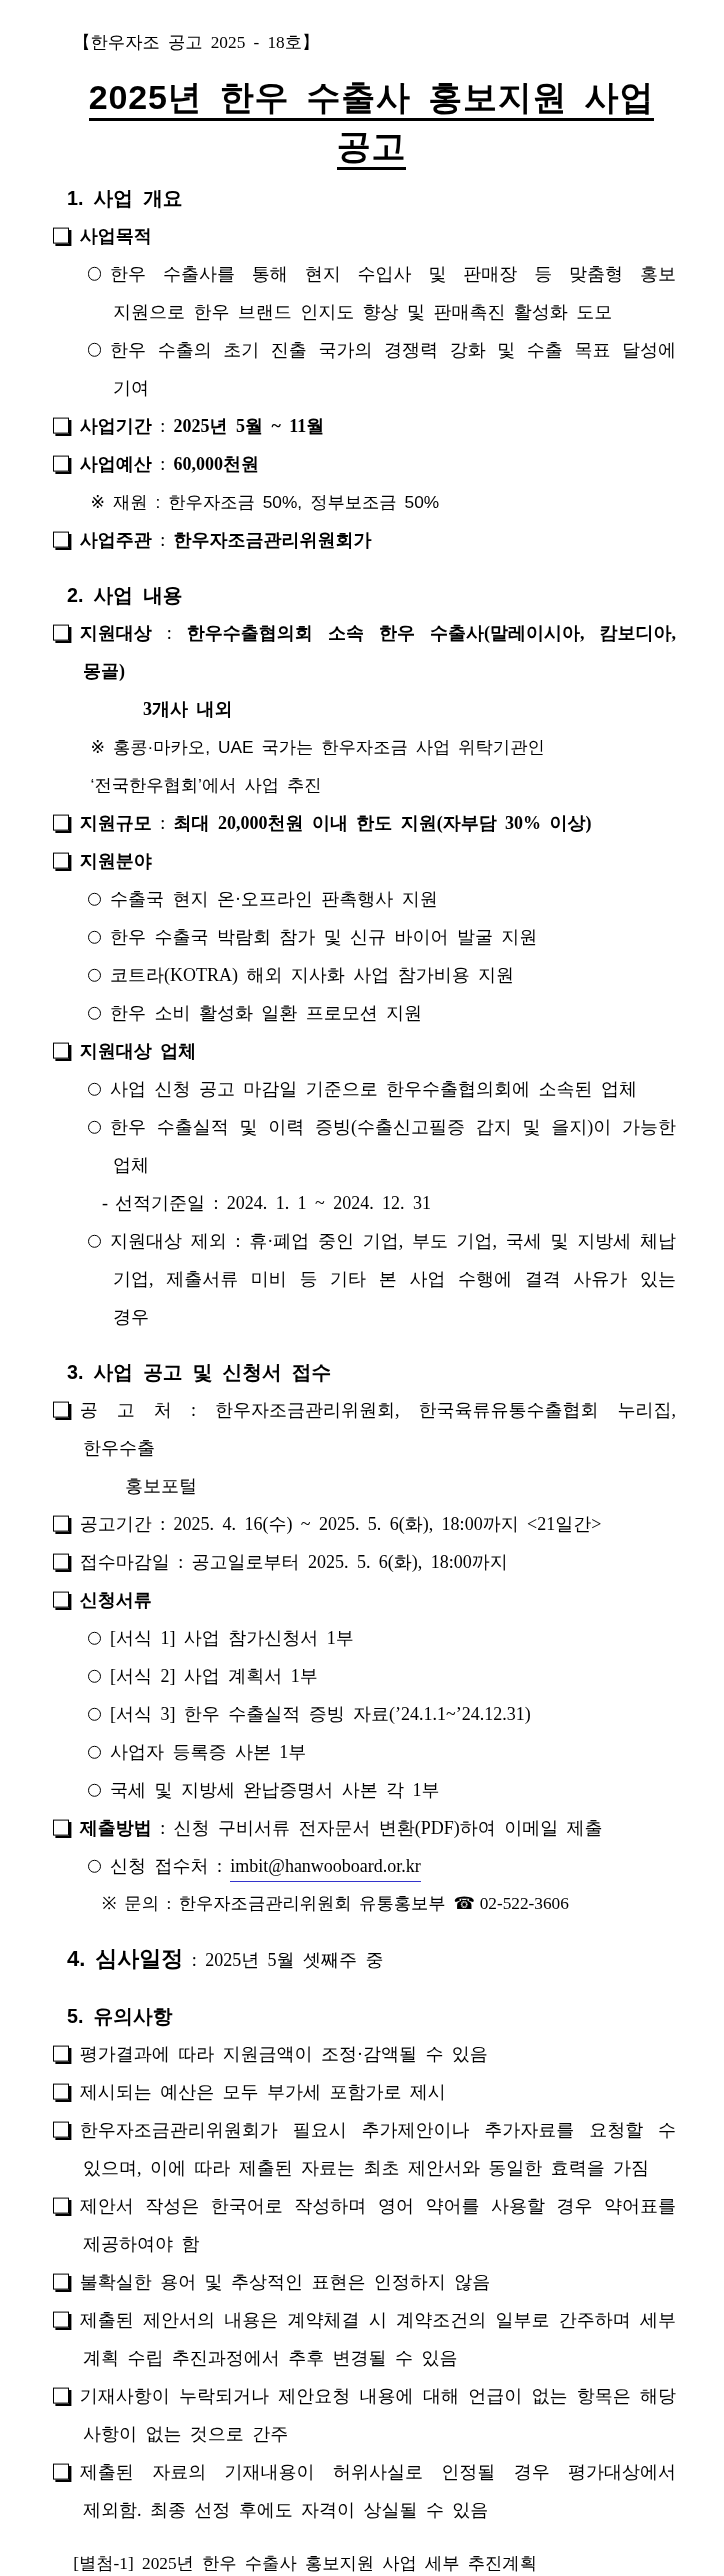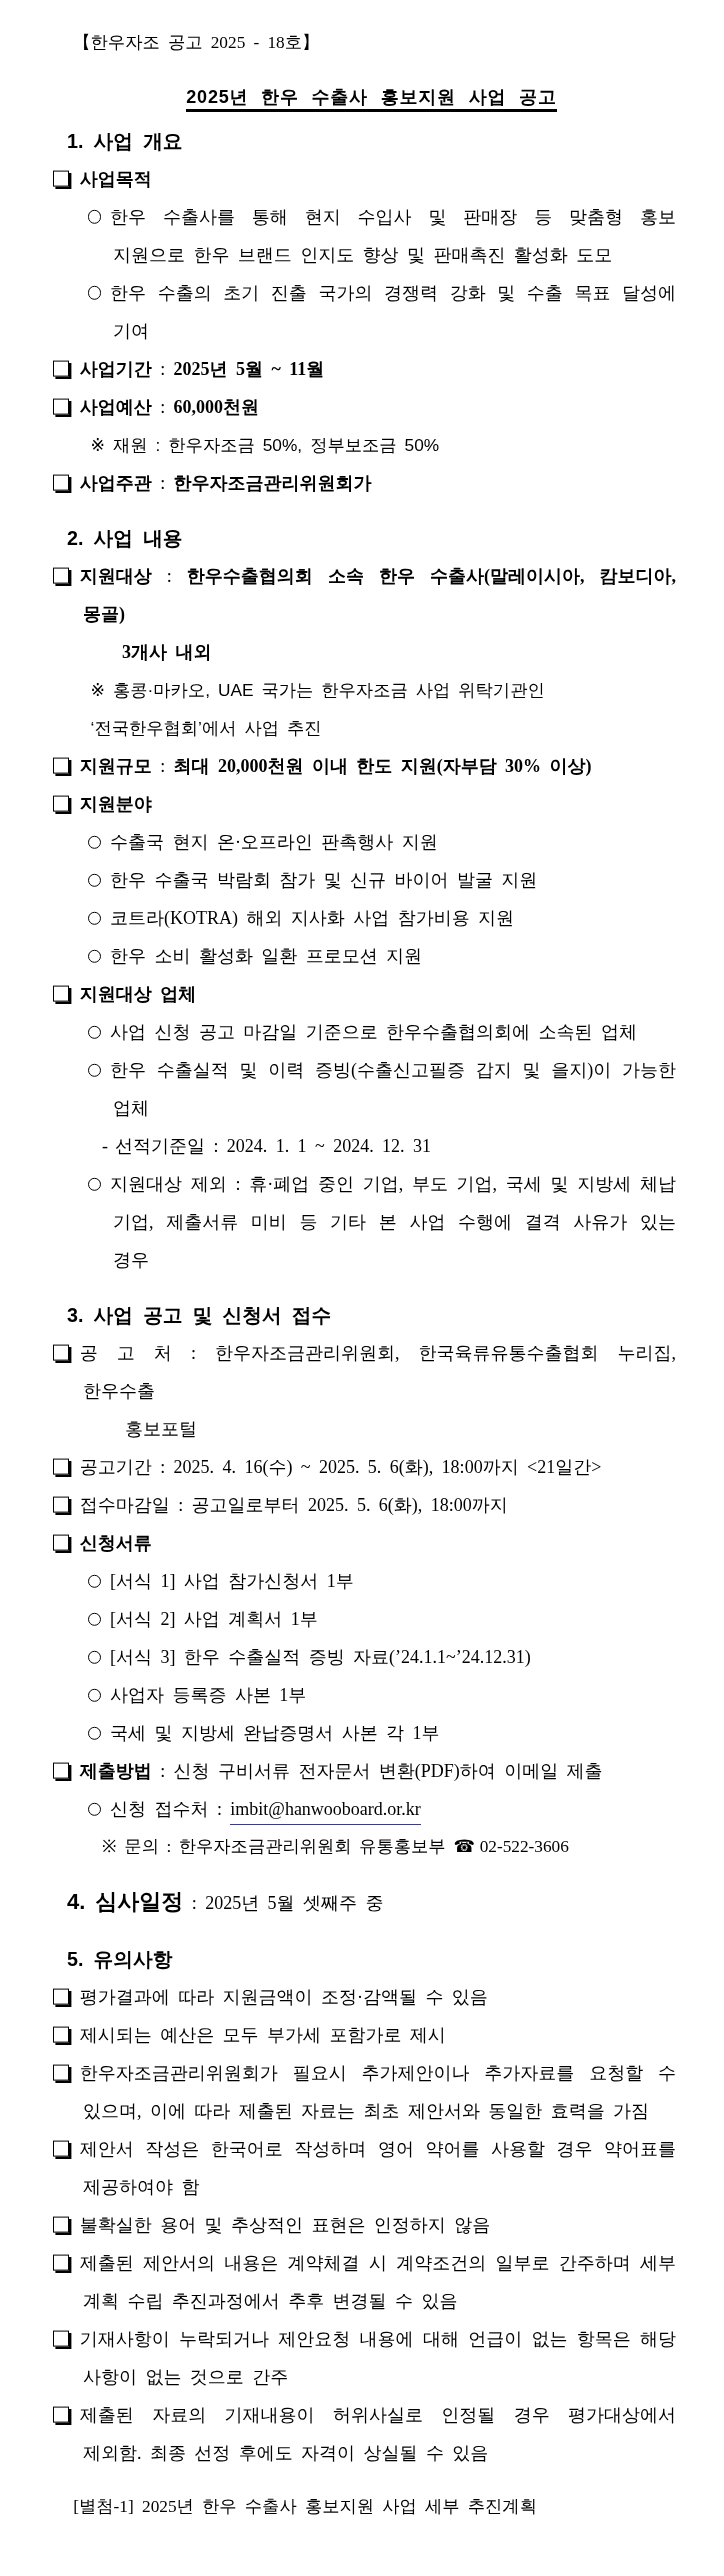--- a/index.html
+++ b/index.html
@@ -9,32 +9,32 @@
     font-family:"Liberation Serif","DejaVu Serif",serif;
     color:#000;
   }
   #doc { padding:23.6px 49px 0 67px; }
   .b { font-size:18px; line-height:38px; word-spacing:3.9px; word-break:keep-all; }
 
   .notice { margin-left:6.3px; font-size:17.3px; }
 
   .title {
     margin-top:11px; text-align:center;
-    font-size:18px; line-height:49px; font-weight:800;
+    font-size:34px; line-height:49px; font-weight:800;
     font-family:"Liberation Sans","DejaVu Sans",sans-serif;
     letter-spacing:0.8px; word-spacing:7px;
   }
   .title .u { border-bottom:3.2px solid #000; padding-bottom:2.4px; }
 
   .heading {
     margin-top:17.3px; font-size:19.7px; font-weight:700;
     font-family:"Liberation Sans","DejaVu Sans",sans-serif;
     word-spacing:4.7px;
   }
-  .title + .heading { margin-top:0; }
+  .title + .heading { margin-top:8px; }
 
   .heading-inline { margin-top:17.3px; }
   .heading-inline .lbl {
     font-size:22px; font-weight:700;
     font-family:"Liberation Sans","DejaVu Sans",sans-serif;
   }
 
   .check { padding-left:16px; text-indent:-30px; text-align:justify; }
   .box {
     display:inline-block; width:15.8px; height:15.8px;
@@ -60,21 +60,21 @@
   .note .ref { margin-right:7.9px; }
   .note.contact {
     margin-left:35px;
     font-family:"Liberation Serif","DejaVu Serif",serif;
   }
   .phone-ico { margin:0 4.7px 0 7.9px; }
 
   .dash { margin-left:35px; }
   .dash .dm { margin-right:7px; }
 
-  .cont-a { margin-left:55px; font-weight:700; }
+  .cont-a { margin-left:76px; font-weight:700; }
   .cont-b { margin-left:58px; }
 
   .attach { margin-left:6.3px; font-size:17.3px; }
   .b:not(.attach) + .attach { margin-top:15.8px; }
 
   .email { border-bottom:1.6px solid #3333cc; padding-bottom:5px; }
 </style>
 </head>
 <body>
 

